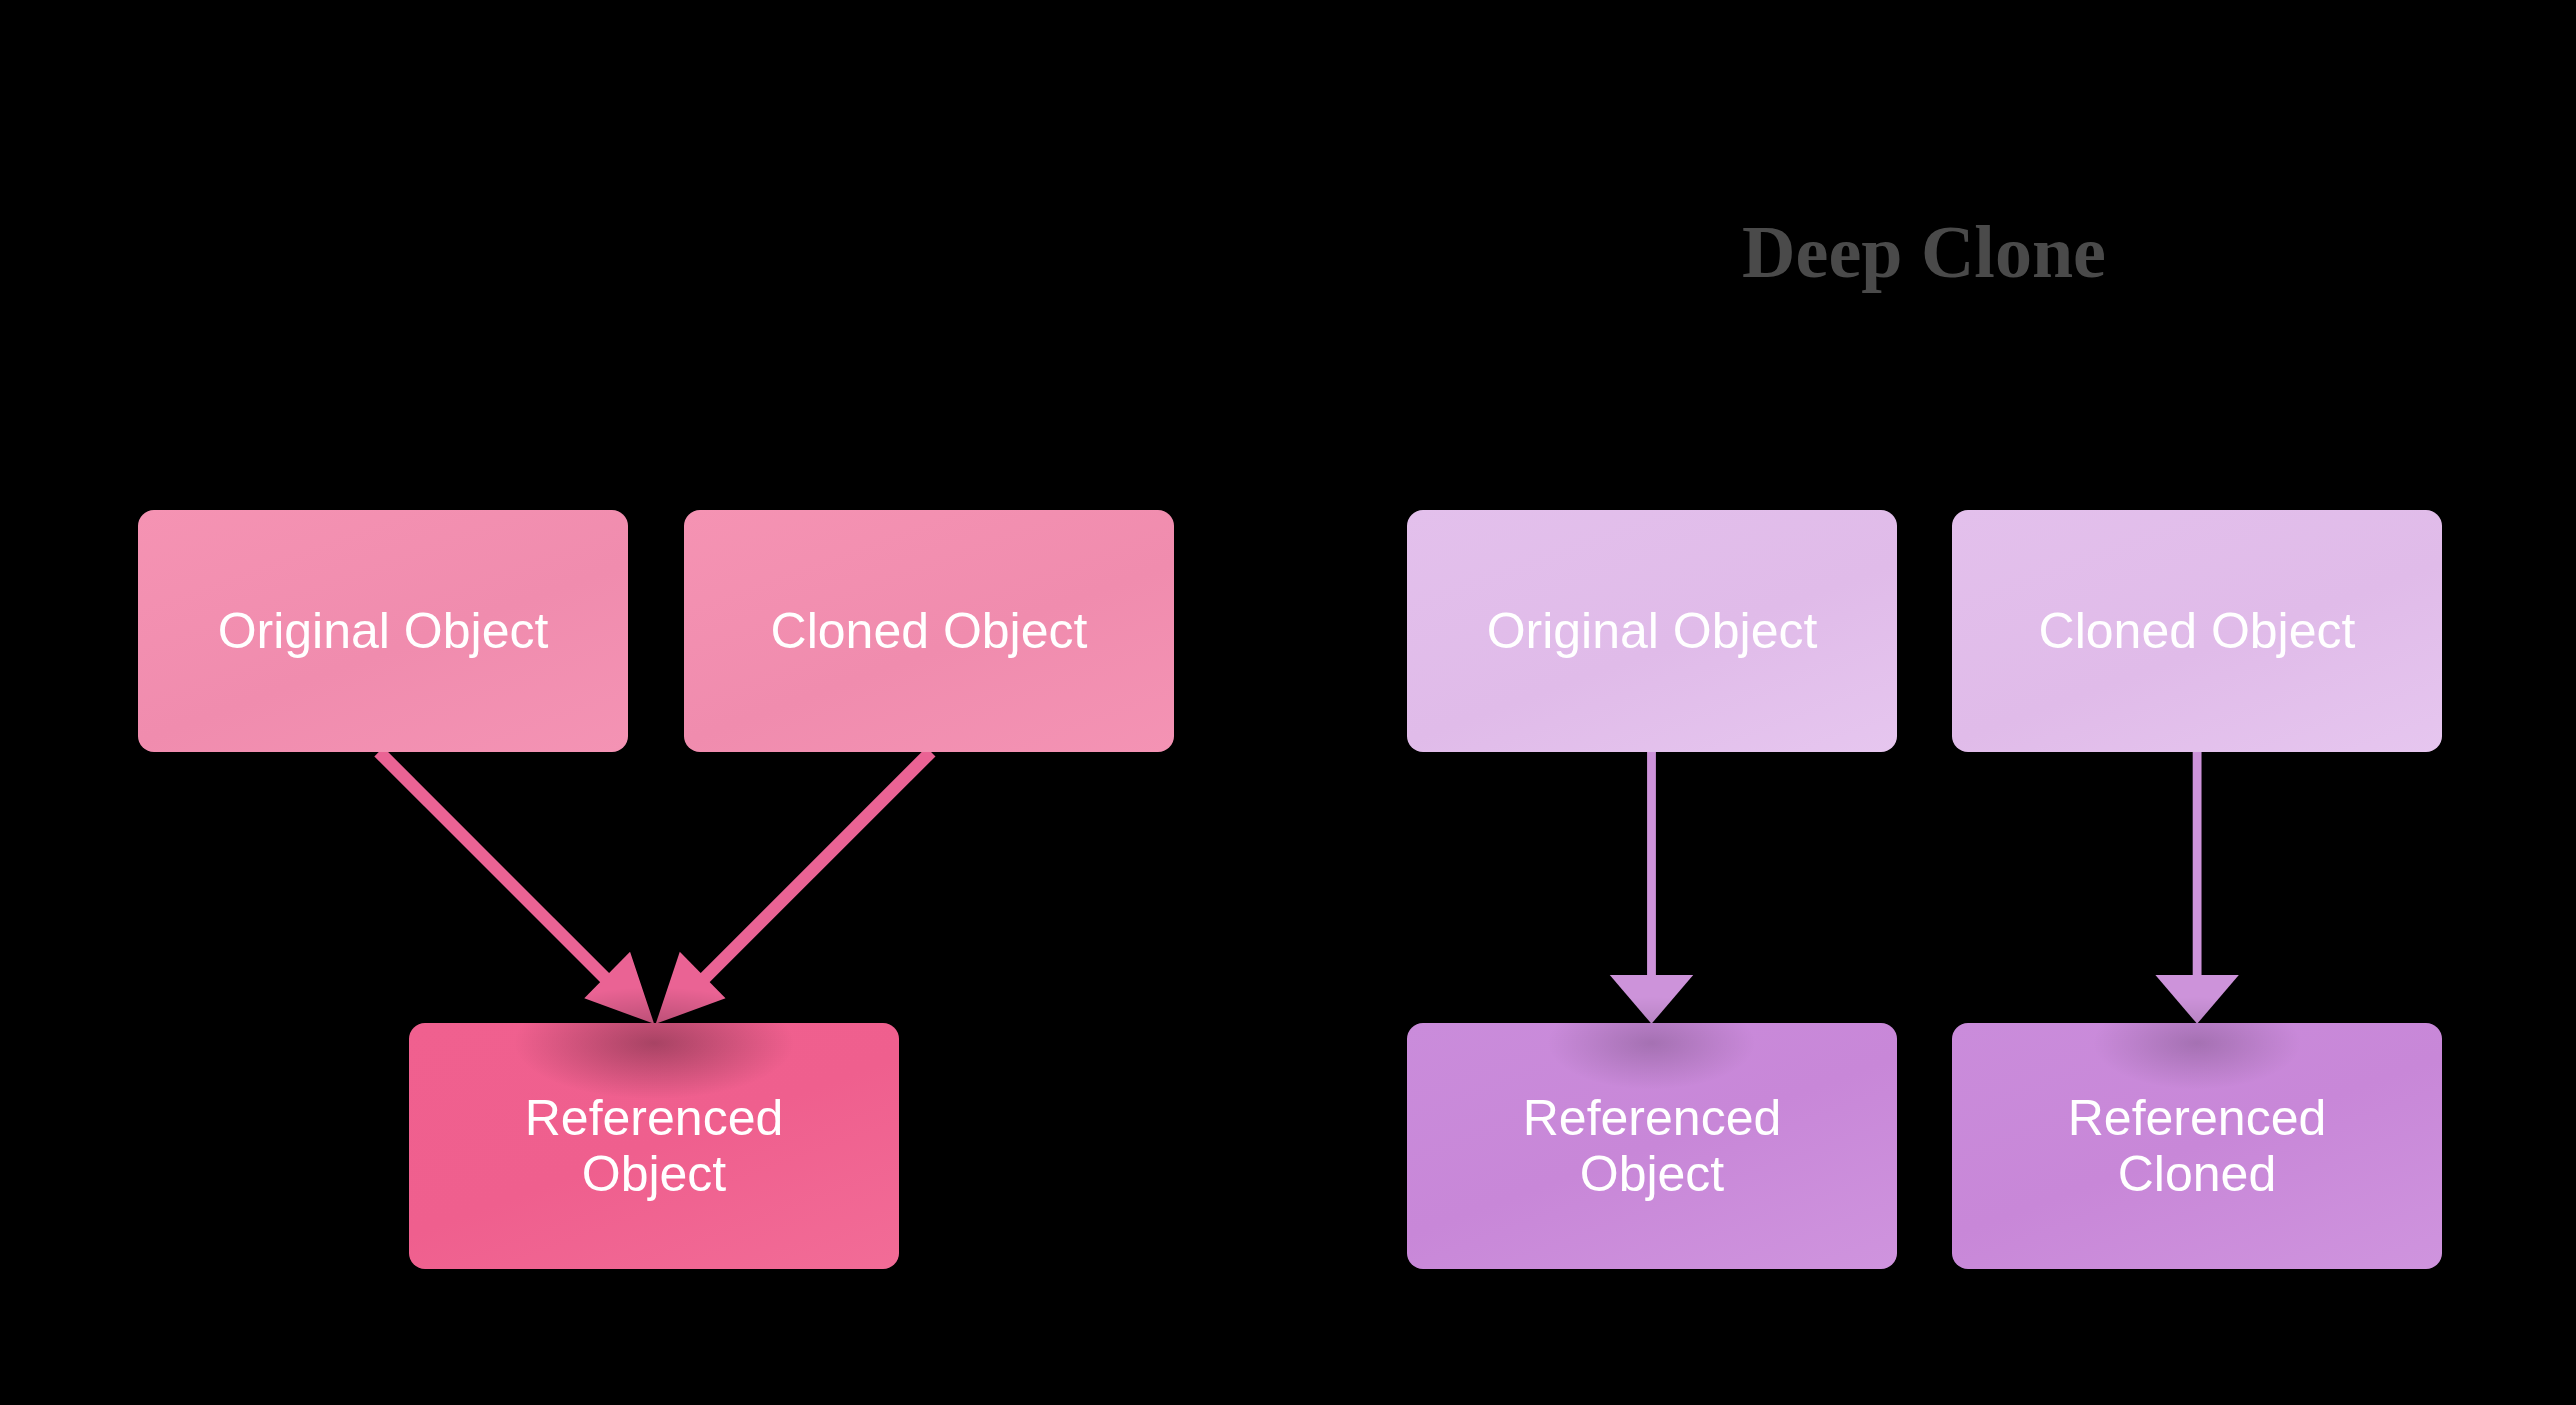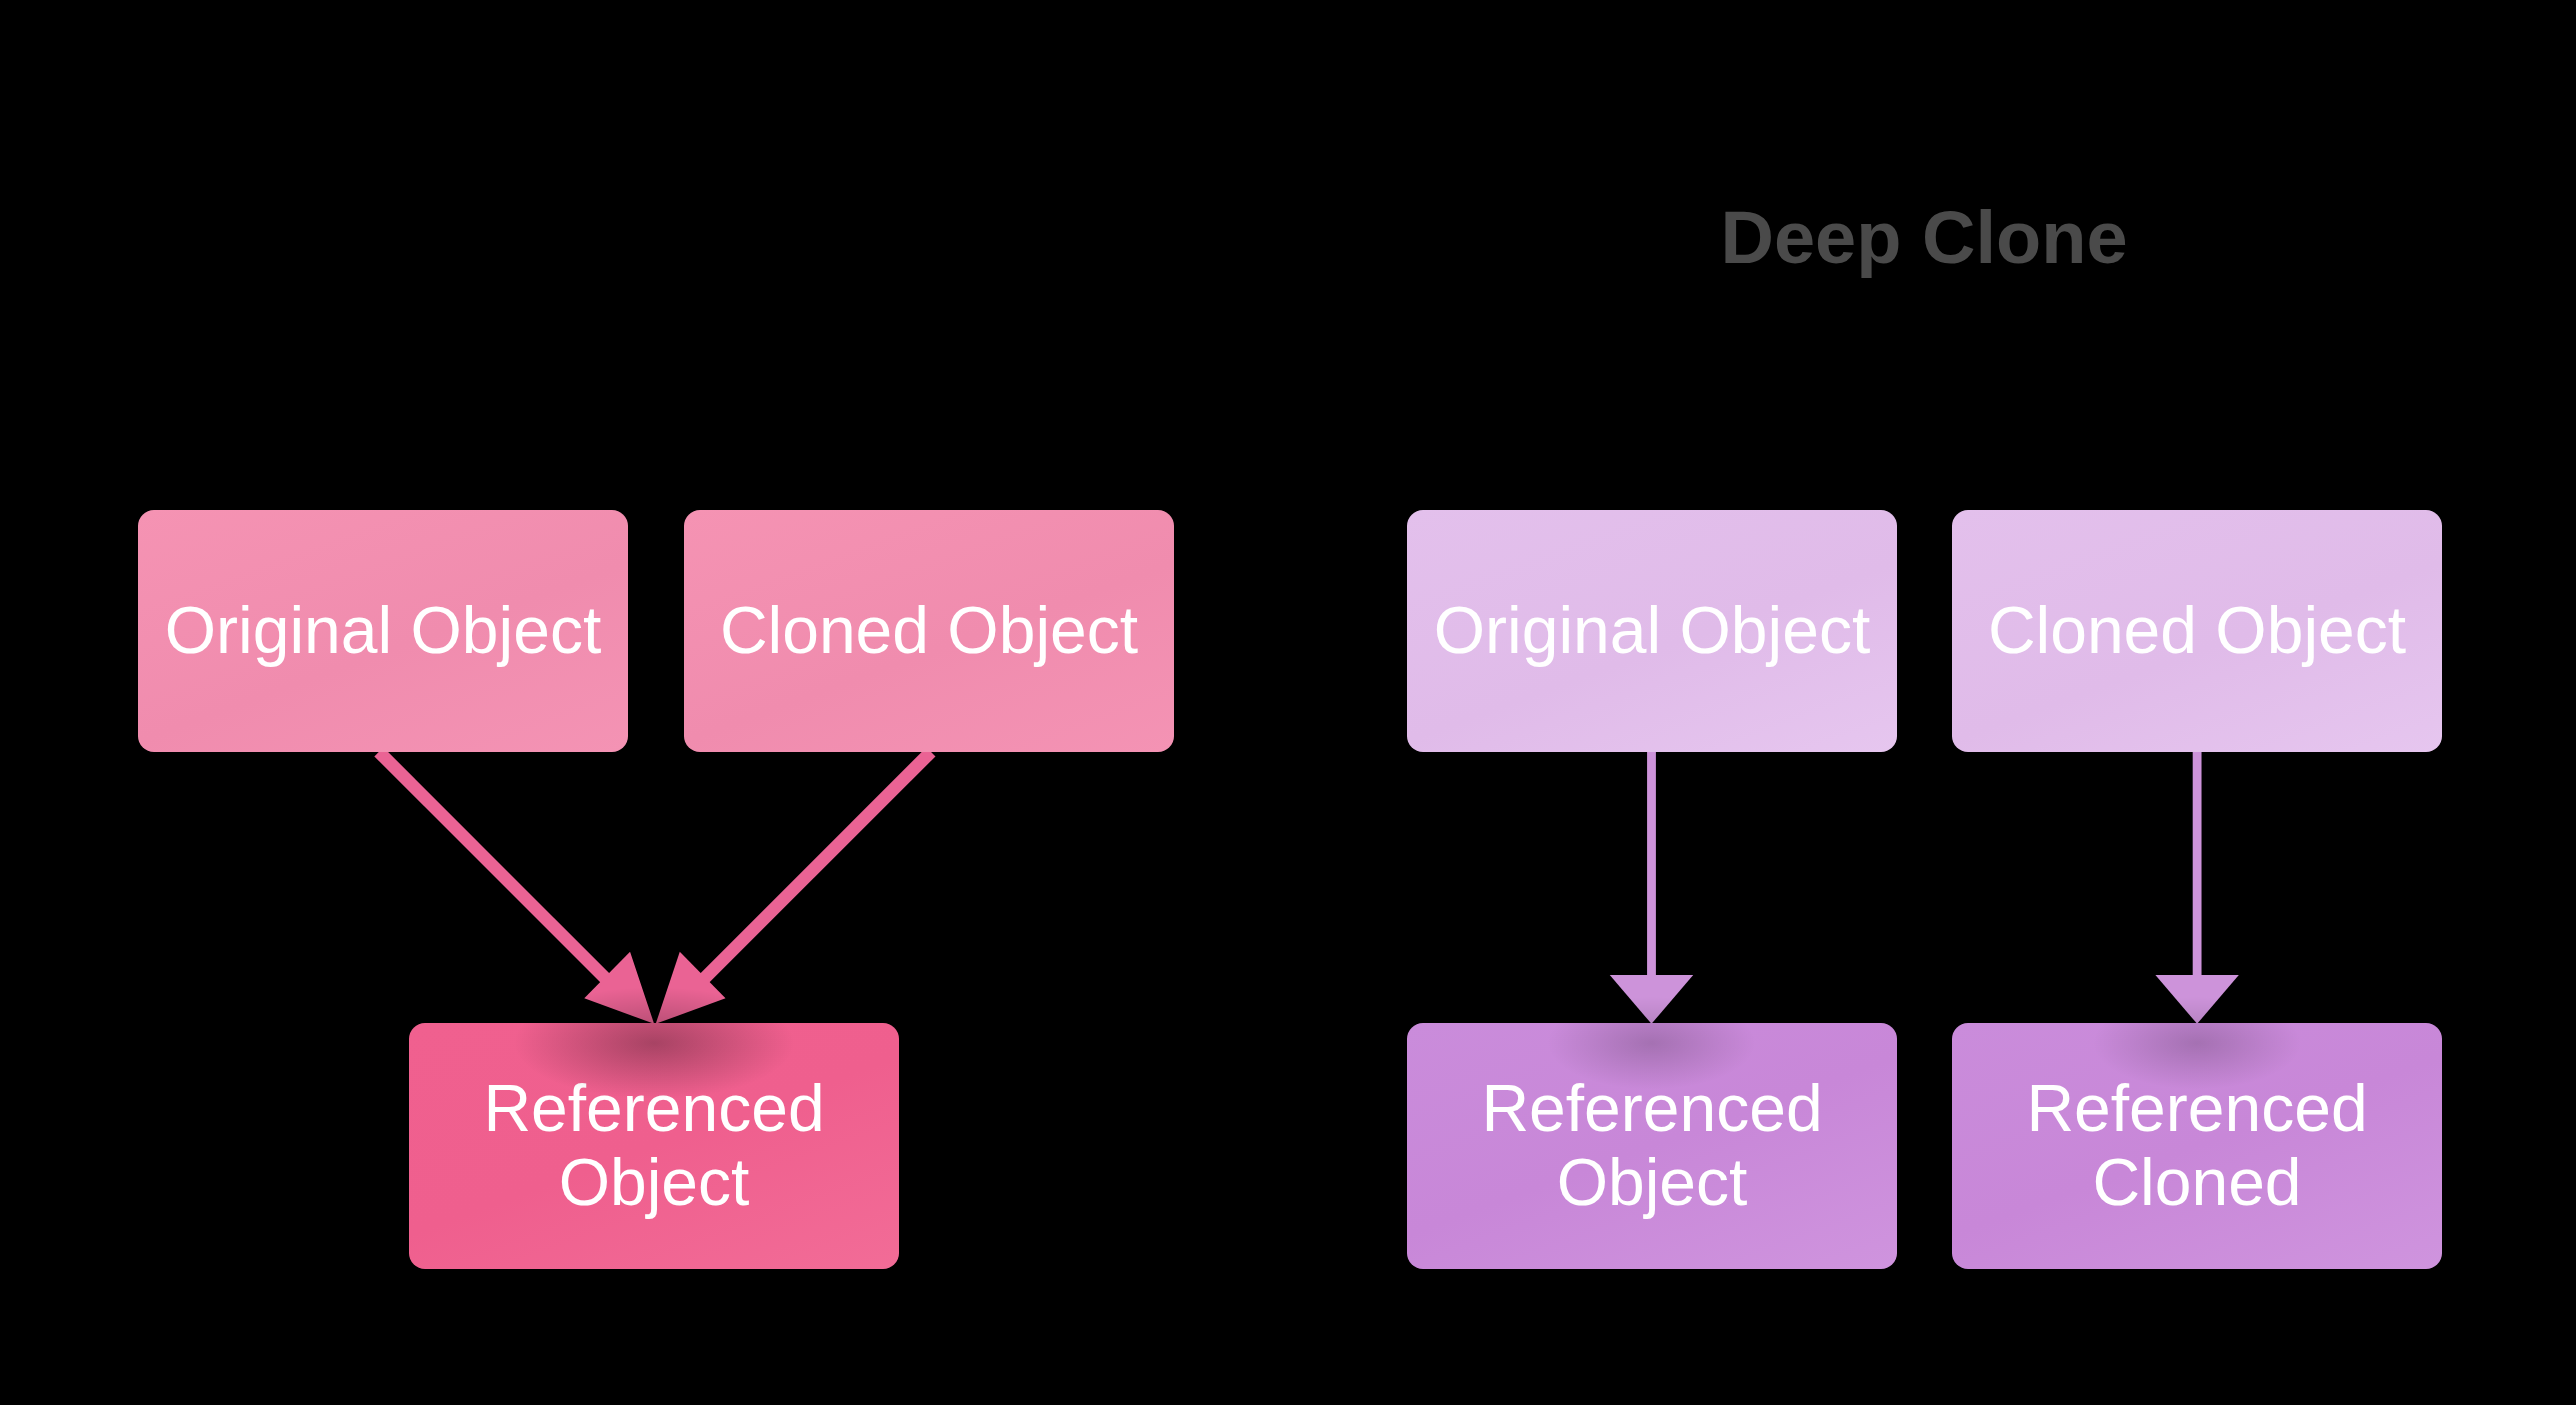--- a/index.html
+++ b/index.html
@@ -25,30 +25,30 @@
     font-size: 74px;
     font-weight: bold;
     color: #4a4a4a;
     letter-spacing: 0px;
     text-align: center;
     white-space: nowrap;
     transform: translateX(-50%);
     line-height: 1;
   }
   #title-shallow { left: 654px; top: 215px; }
-  #title-deep { left: 1924px; top: 201px; }
+  #title-deep { left: 1924px; top: 215px; font-family: Liberation Serif, serif; }
 
   .node {
     position: absolute;
     display: flex;
     align-items: center;
     justify-content: center;
     border-radius: 16px;
     color: #ffffff;
-    font-size: 66px;
+    font-size: 50px;
     font-weight: 400;
     line-height: 1.12;
     text-align: center;
     box-sizing: border-box;
     padding: 0 11.2px;
   }
   .node .node-label {
     display: block;
     white-space: pre-line;
   }

